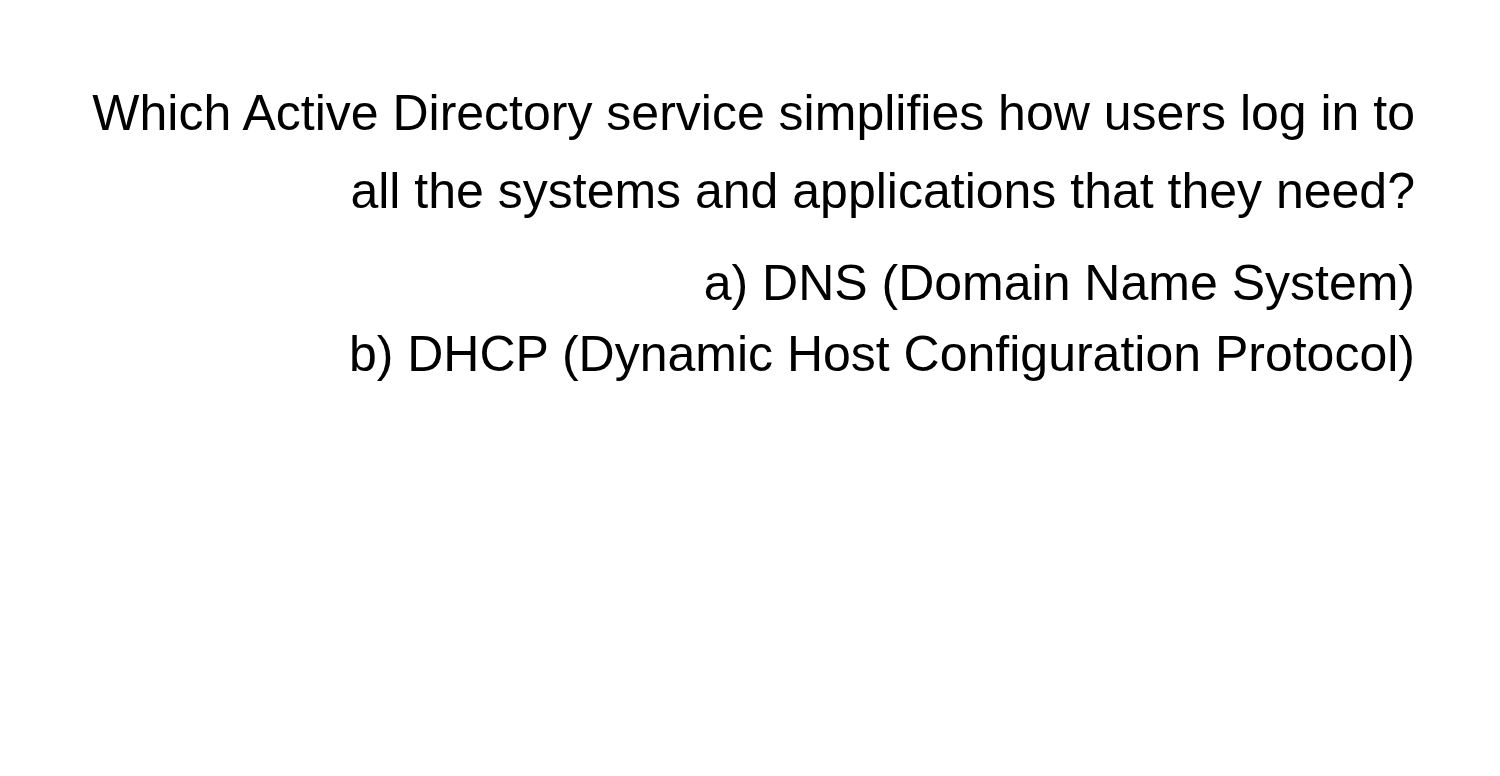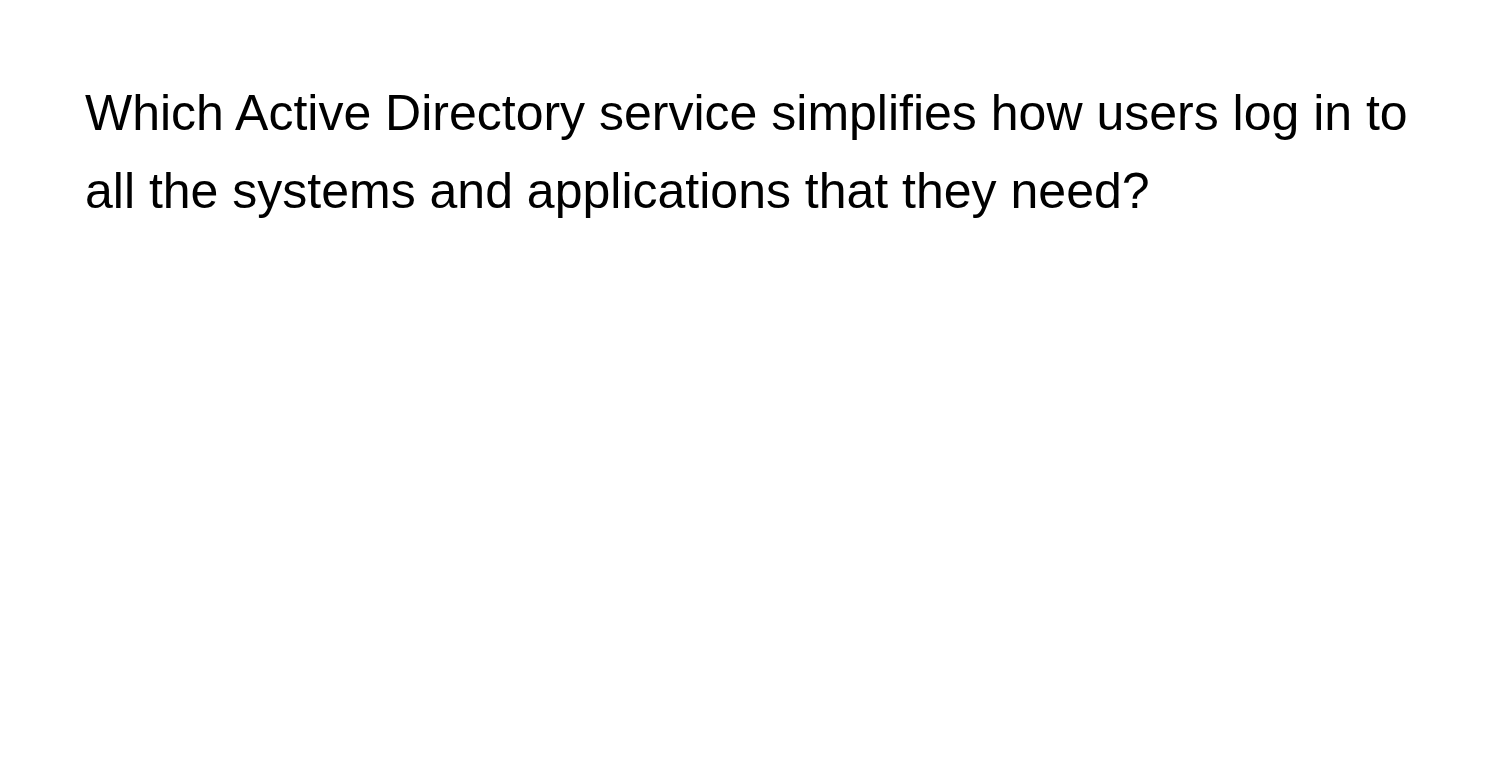--- a/index.html
+++ b/index.html
@@ -1,18 +1,19 @@
 <!DOCTYPE html>
 <html><head>
   <meta charset="utf-8">
   <style>
     * {
       margin: 0;
       padding: 0;
       box-sizing: border-box;
+      text-align: right;
     }
     body {
       width: 1500px;
       height: 776px;
       background: #ffffff;
       font-family: -apple-system, BlinkMacSystemFont, "Segoe UI", Helvetica, Arial, sans-serif;
       padding: 75px 85px;
       color: #000000;
     }
     .question {
@@ -28,13 +29,15 @@
     }
     .option {
       display: block;
     }
   </style>
 </head>
 <body>
 
 <div class="question">Which Active Directory service simplifies how users log in to all the systems and applications that they need?</div>
 <div class="options">
+  <span class="option">a) DNS (Domain Name System)</span>
+  <span class="option">b) DHCP (Dynamic Host Configuration Protocol)</span>
 </div>
 
 </body></html>

